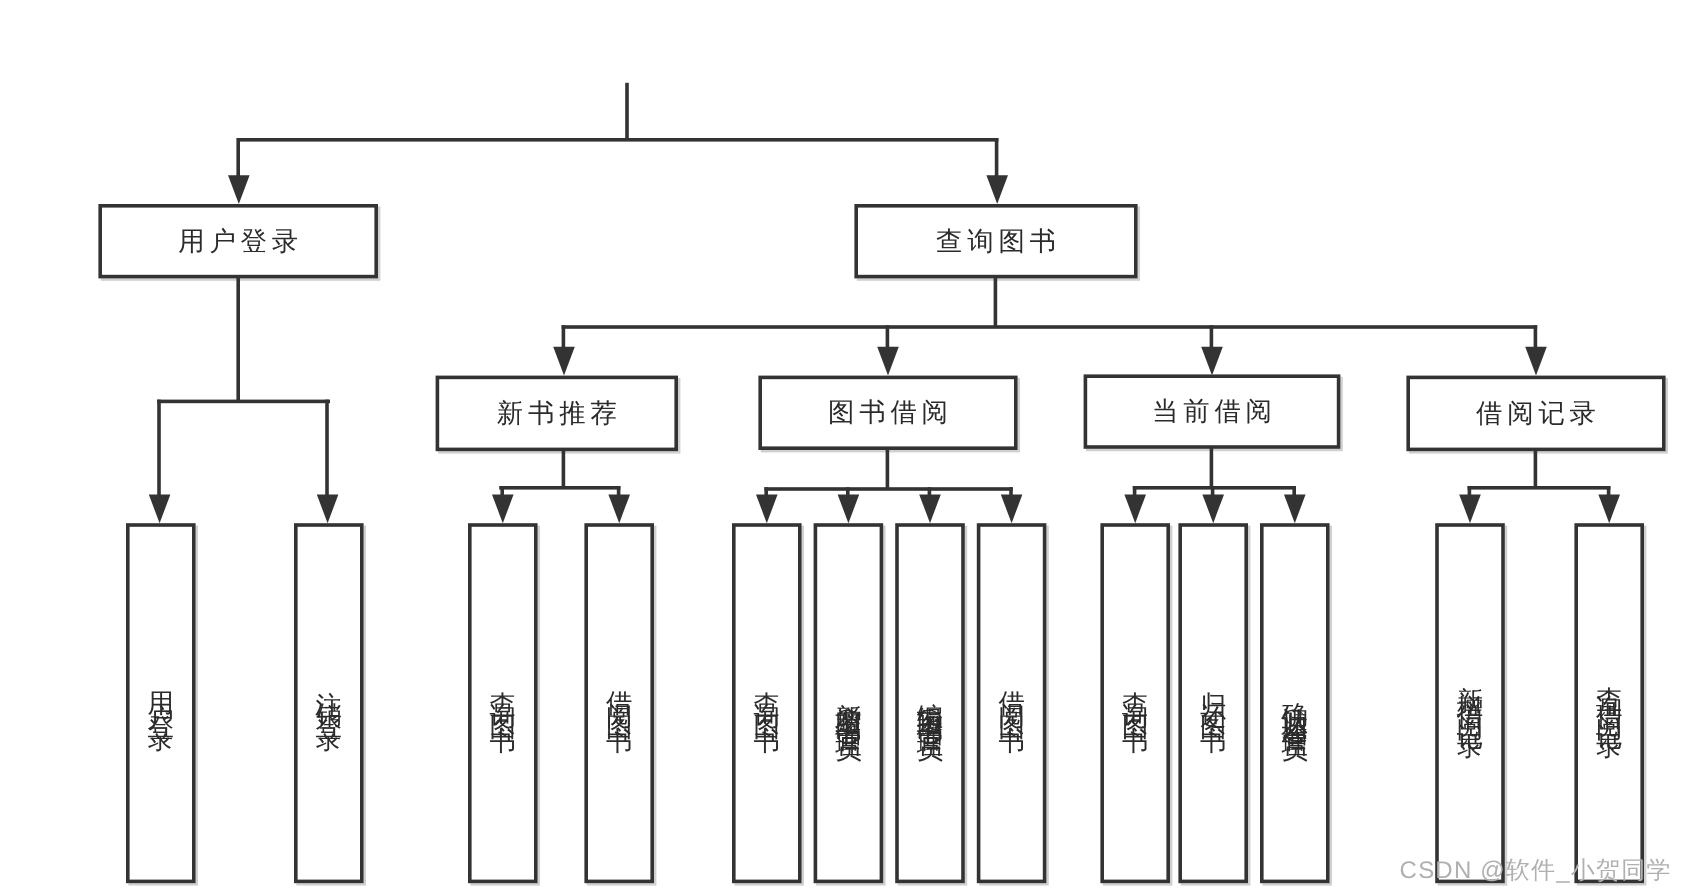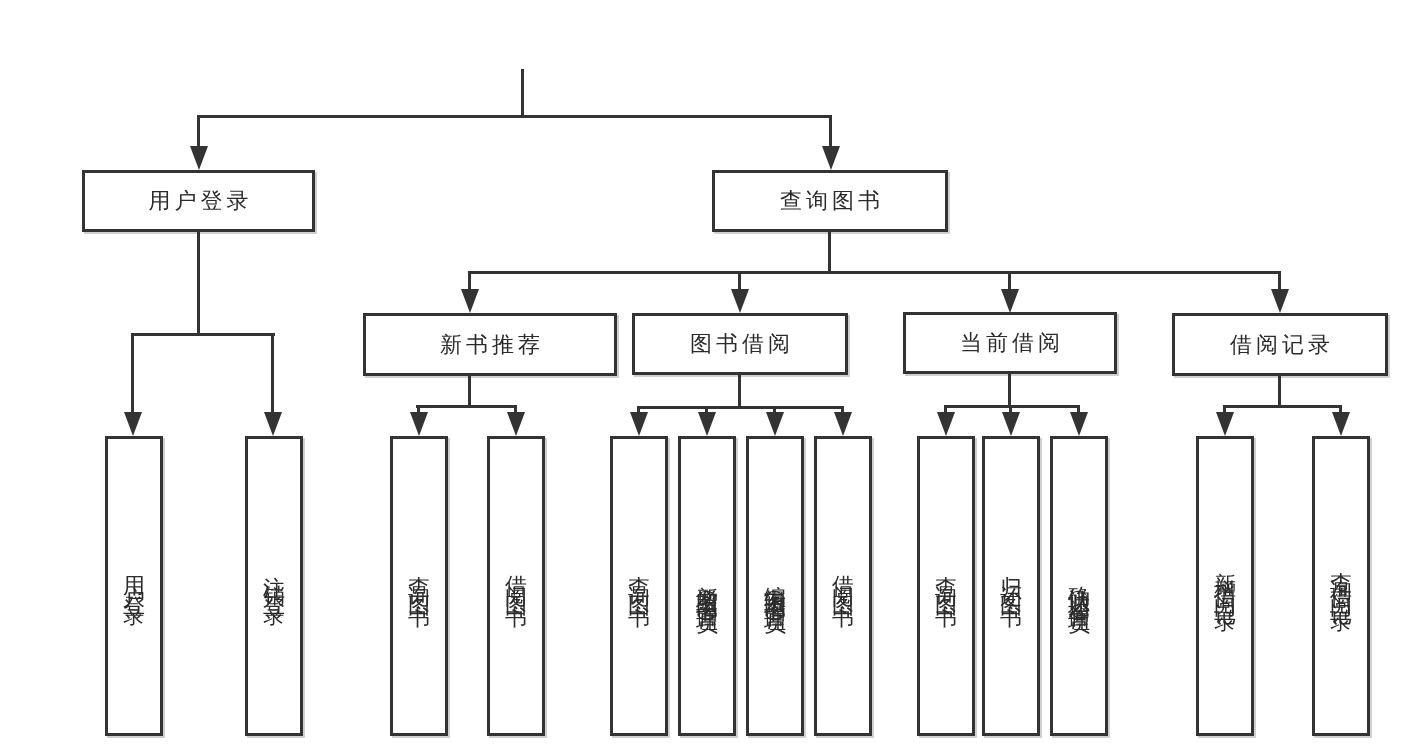--- a/index.html
+++ b/index.html
@@ -78,21 +78,21 @@
   <div class="hline" style="left:468px;top:271px;width:813px;"></div>
   <div class="vline" style="left:468px;top:271px;height:22px;"></div>
   <div class="vline" style="left:738px;top:271px;height:22px;"></div>
   <div class="vline" style="left:1008px;top:271px;height:22px;"></div>
   <div class="vline" style="left:1278px;top:271px;height:22px;"></div>
   <div class="arrow" style="left:461px;top:289px;"></div>
   <div class="arrow" style="left:731px;top:289px;"></div>
   <div class="arrow" style="left:1001px;top:289px;"></div>
   <div class="arrow" style="left:1271px;top:289px;"></div>
 
-  <div class="hbox" style="left:363px;top:313px;width:254px;height:63px;">
+  <div class="hbox" style="left:363px;top:313px;width:202px;height:63px;">
     <span>新书推荐</span>
   </div>
   <div class="hbox" style="left:903px;top:312px;width:214px;height:62px;">
     <span>当前借阅</span>
   </div>
   <div class="hbox" style="left:632px;top:313px;width:216px;height:62px;">
     <span>图书借阅</span>
   </div>
   <div class="hbox" style="left:1172px;top:313px;width:216px;height:63px;">
     <span>借阅记录</span>
@@ -169,14 +169,15 @@
     <span class="vtext long">确认归还（管理员）</span>
   </div>
 
   <div class="vbox" style="left:1196px;">
     <span class="vtext mid">新增借阅记录</span>
   </div>
   <div class="vbox" style="left:1312px;">
     <span class="vtext mid">查询借阅记录</span>
   </div>
 
+  <div class="watermark">CSDN @软件_小贺同学</div>
 
 </div>
 
 </body></html>

